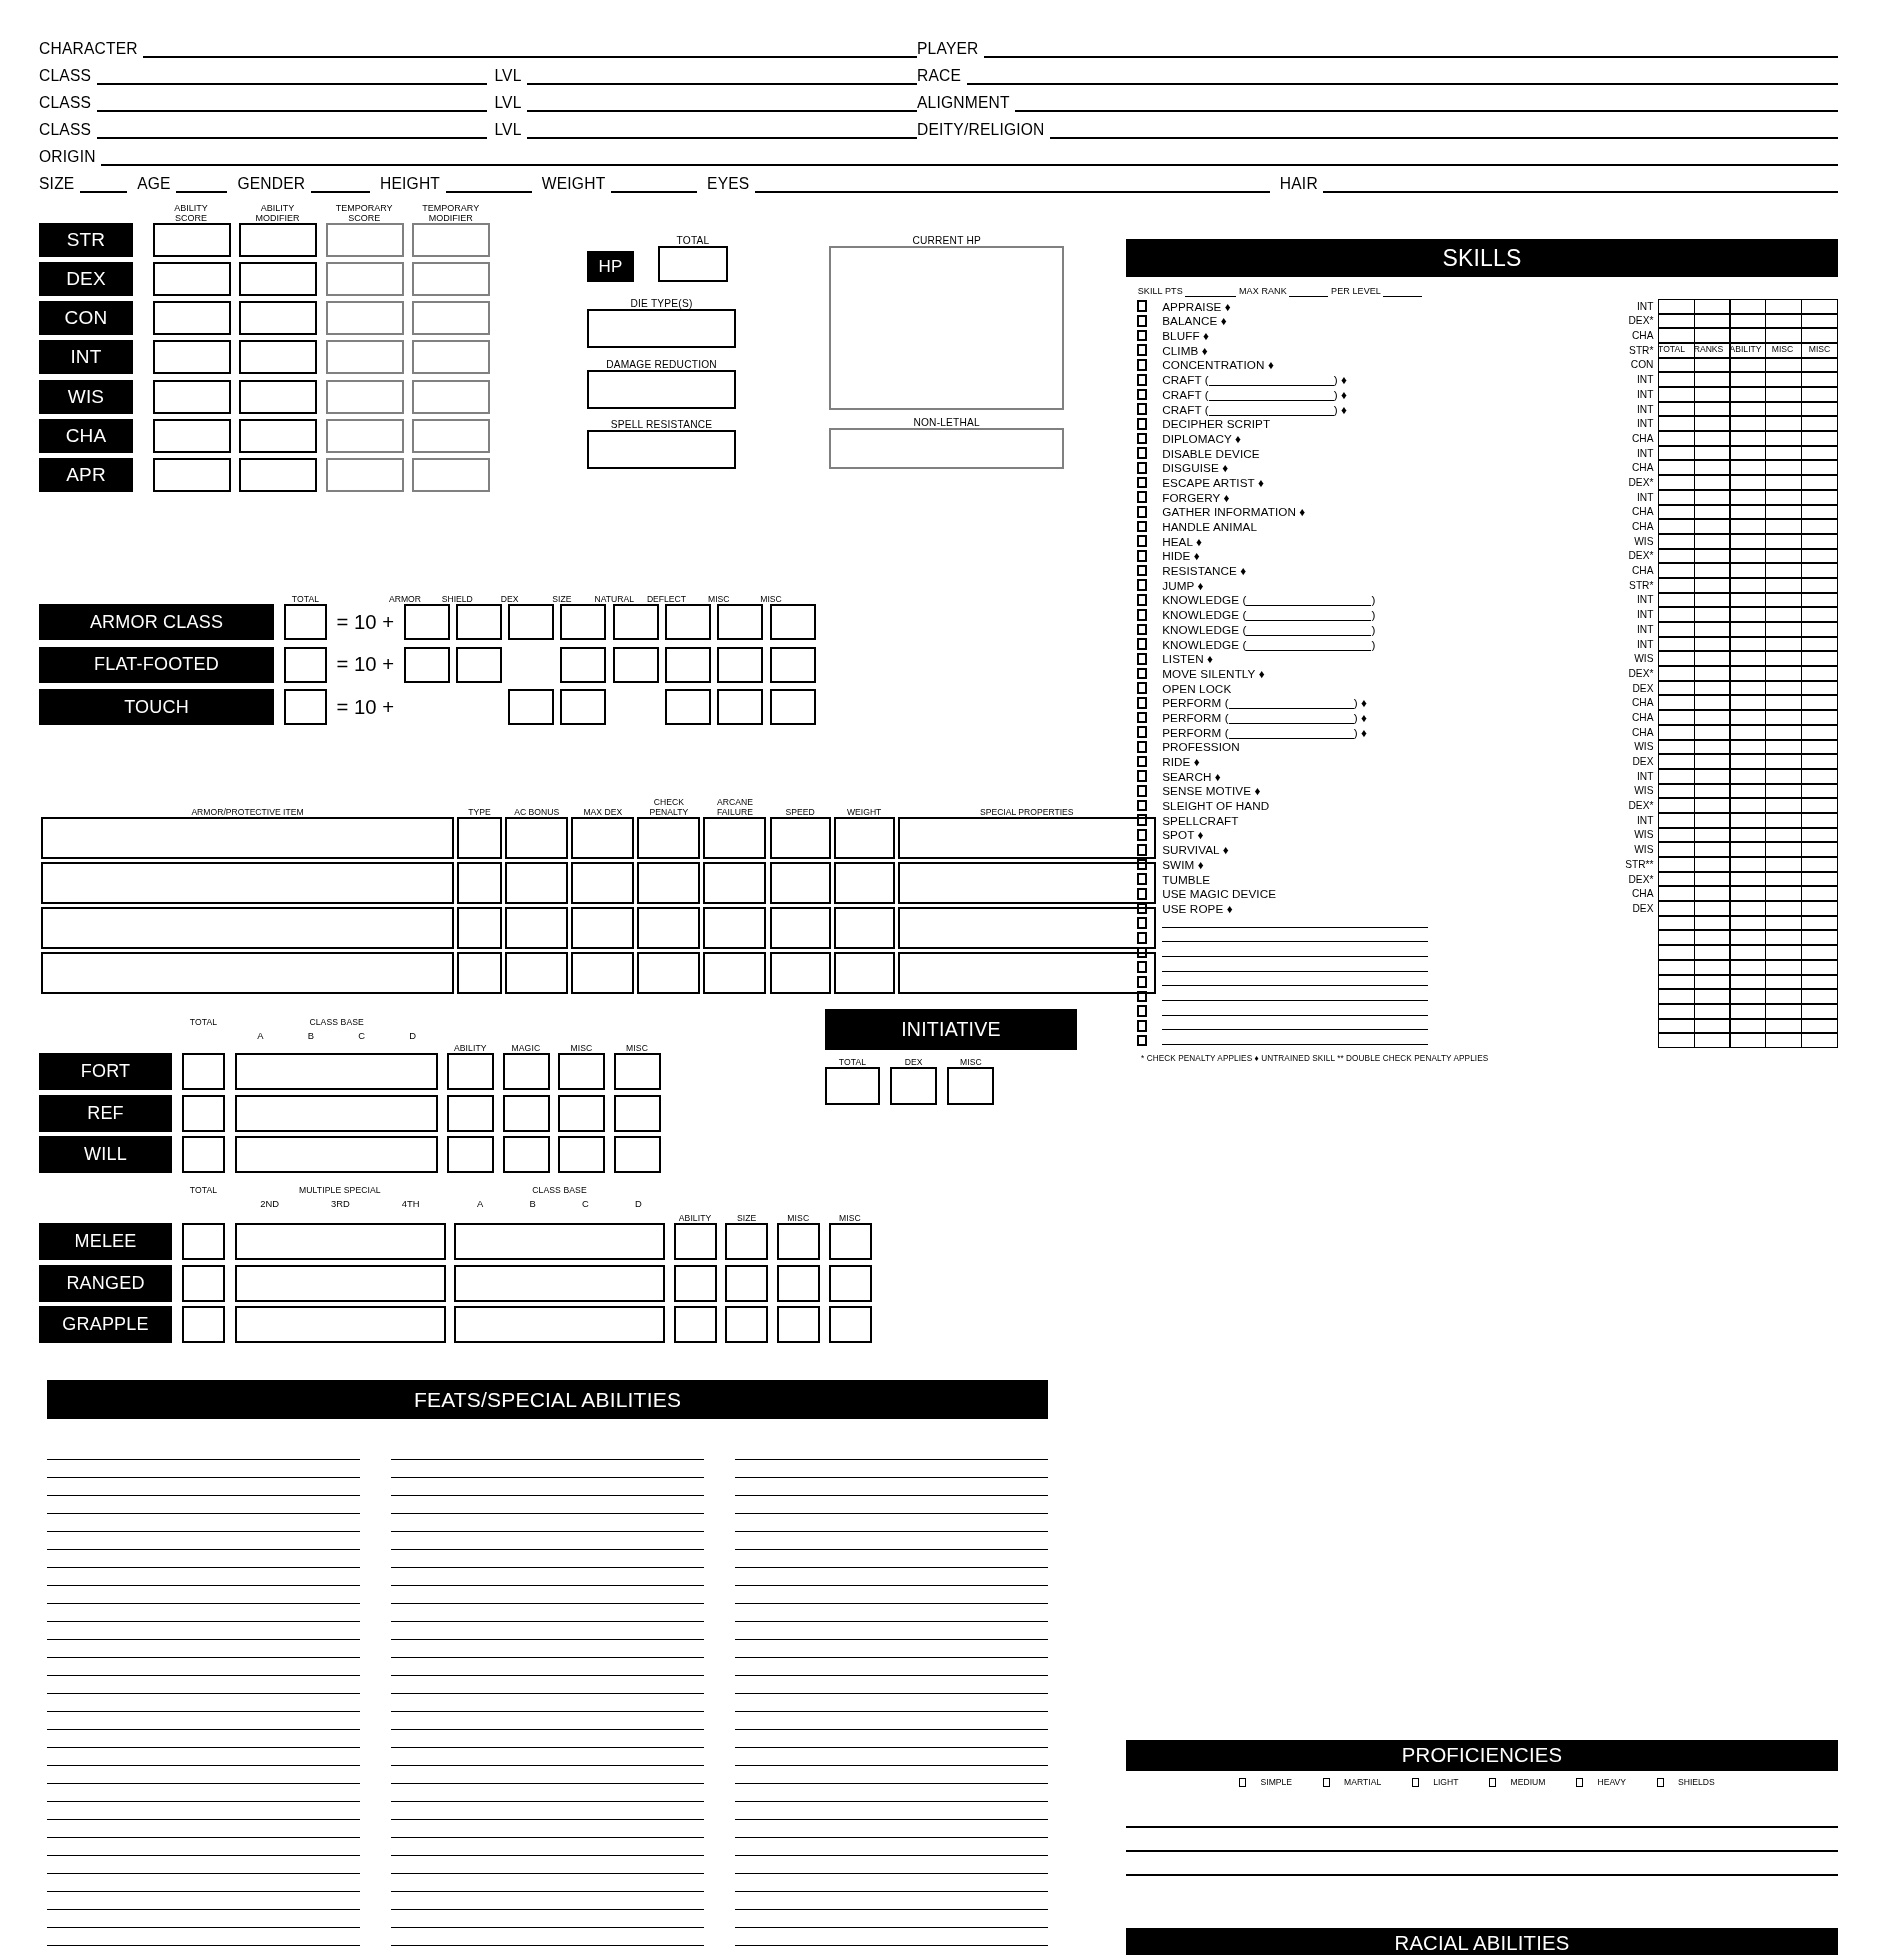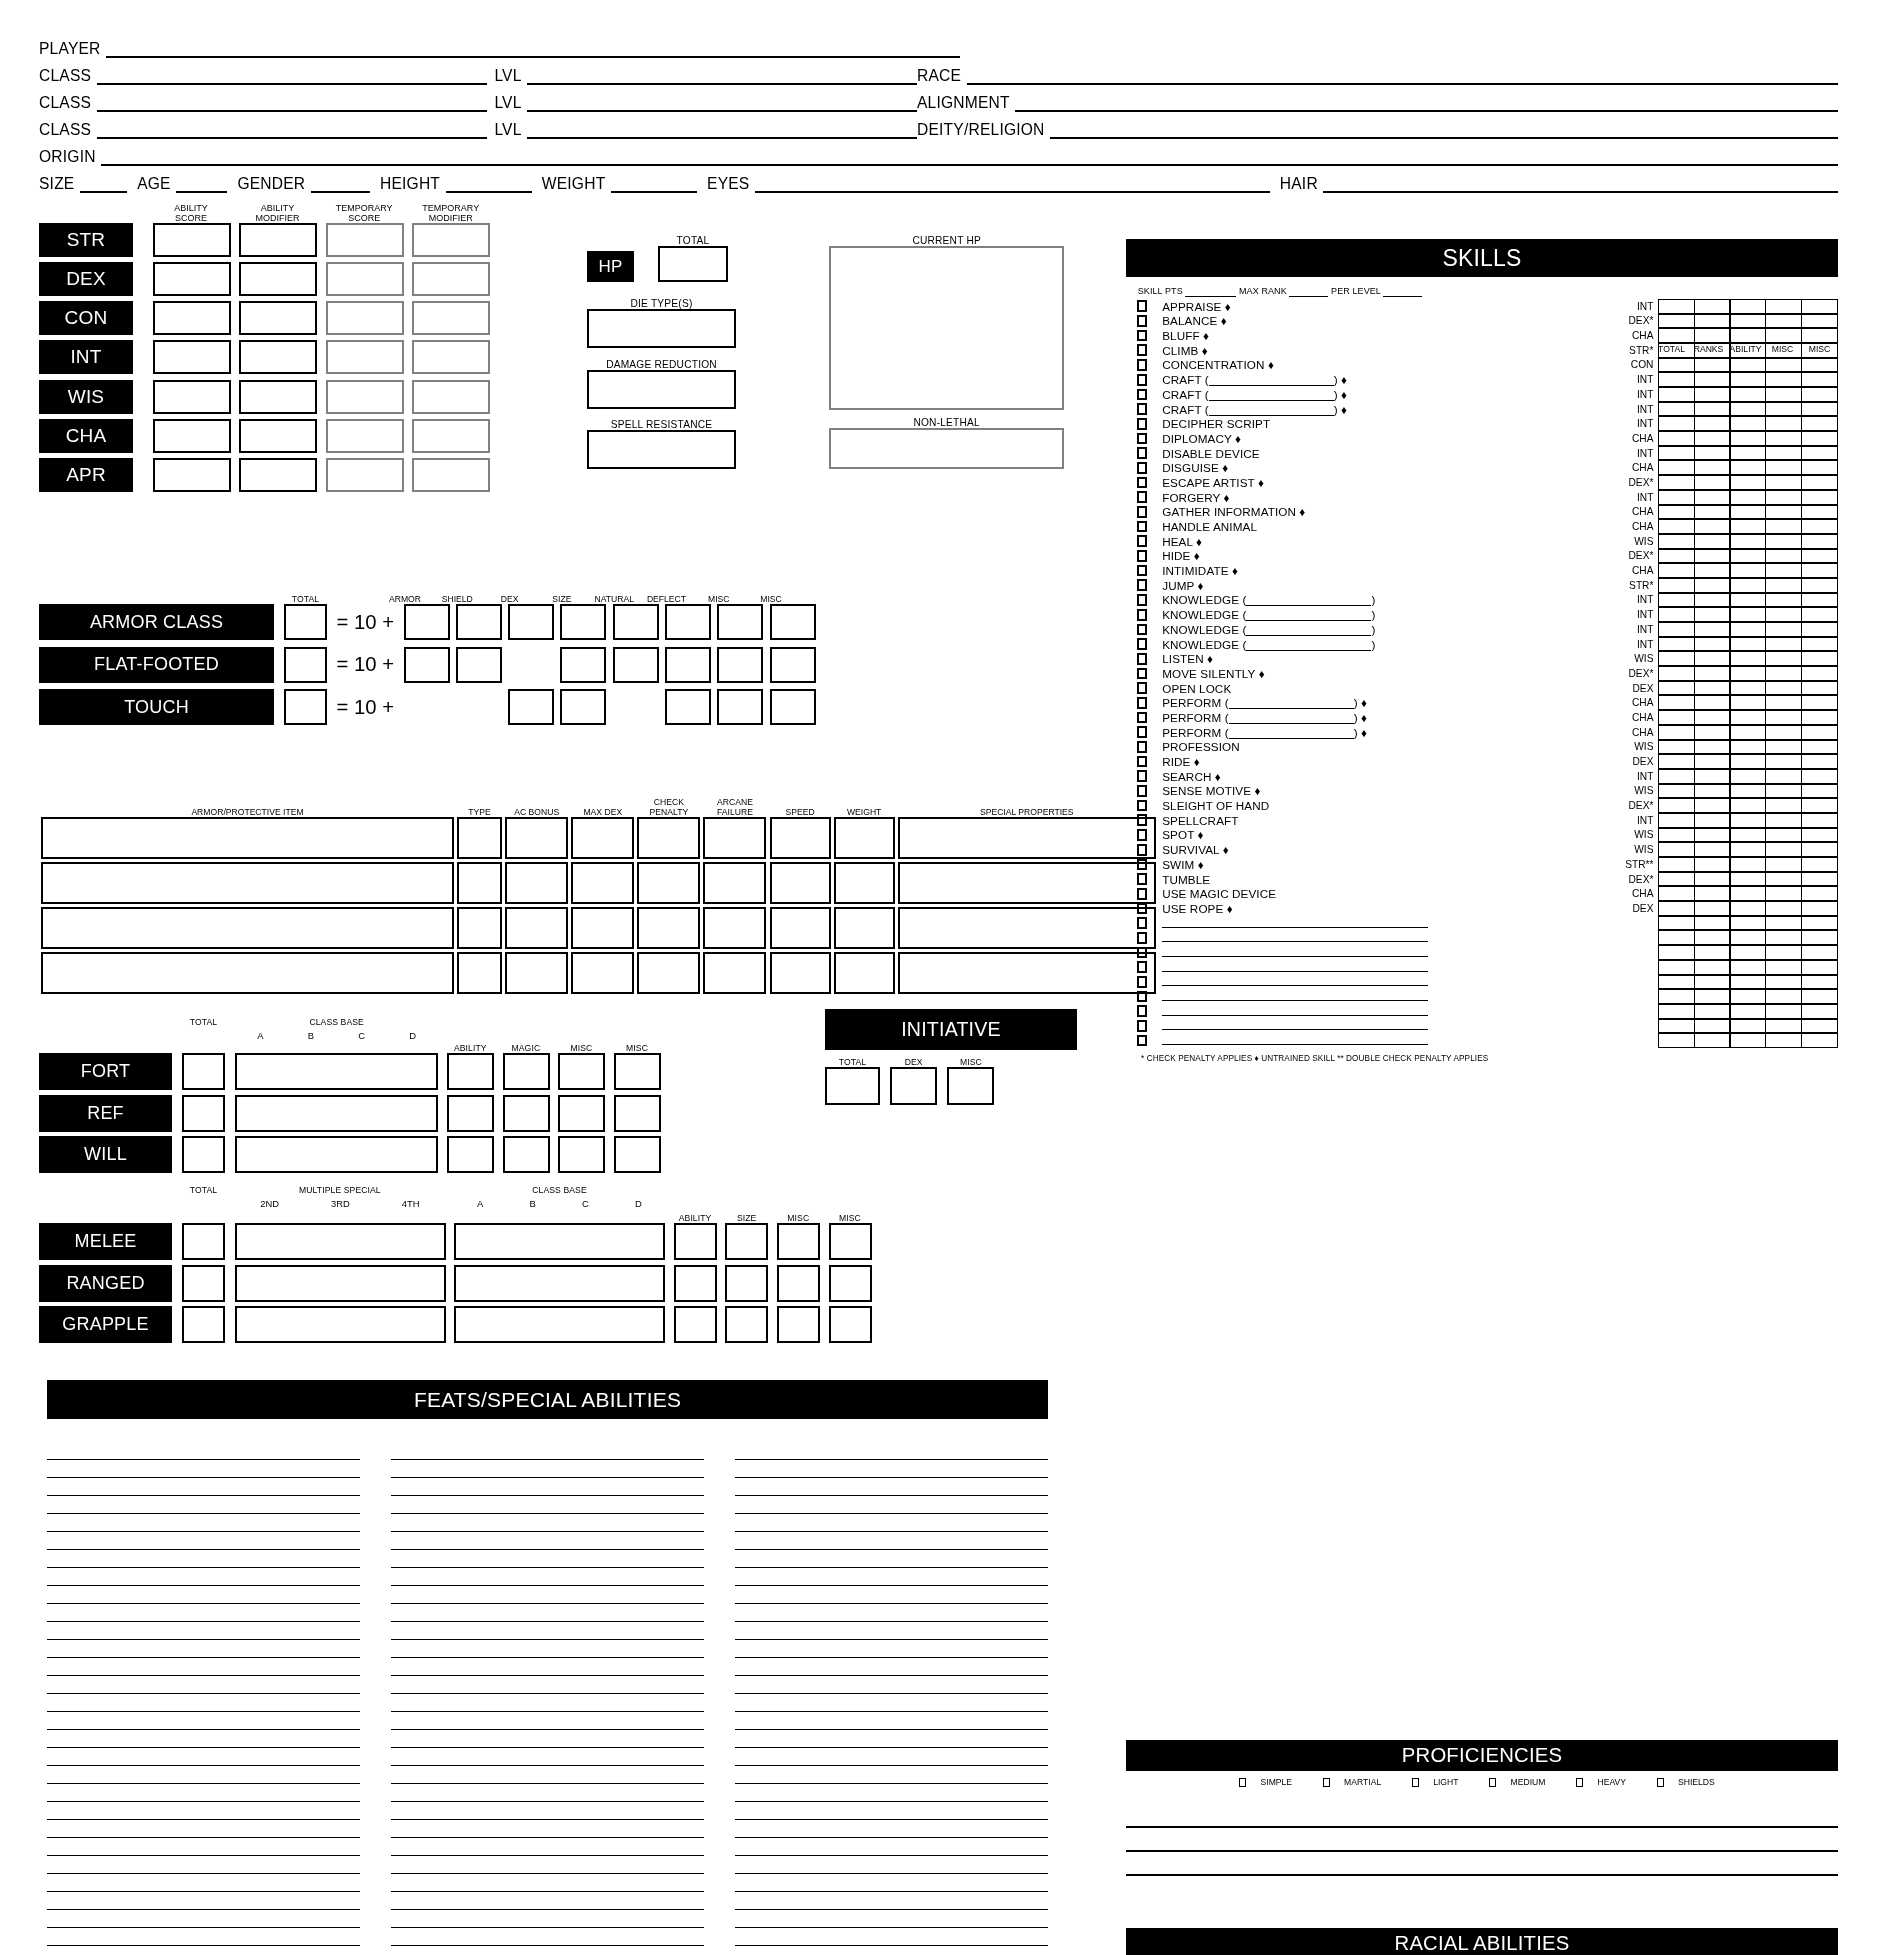--- a/index.html
+++ b/index.html
@@ -118,20 +118,24 @@
   
   #racial { position:absolute; left:1126px; top:1928px; width:712px; }
 </style>
 </head>
 <body>
 
 <div class="sheet">
 
   <div id="identity">
     <div class="idline">
+      <div class="idhalf" style="width:878px">
+        <span class="idlabel">CHARACTER</span>
+        <span class="idfill"></span>
+      </div>
       <div class="idhalf" style="width:921px">
         <span class="idlabel">PLAYER</span>
         <span class="idfill"></span>
       </div>
     </div>
 
     <div class="idline">
       <div class="idhalf" style="width:878px">
         <span class="idlabel">CLASS</span>
         <span class="idfill" style="max-width:481px"></span>
@@ -902,21 +906,21 @@
           <div class="sk-cells">
             <div></div>
             <div></div>
             <div></div>
             <div></div>
             <div></div>
           </div>
         </div>
         <div class="sk-row">
           <div class="sk-check"></div>
-          <div class="sk-name">INTIMIDATE ♦</div>
+          <div class="sk-name">RESISTANCE ♦</div>
           <div class="sk-abil">CHA</div>
           <div class="sk-cells">
             <div></div>
             <div></div>
             <div></div>
             <div></div>
             <div></div>
           </div>
         </div>
         <div class="sk-row">

